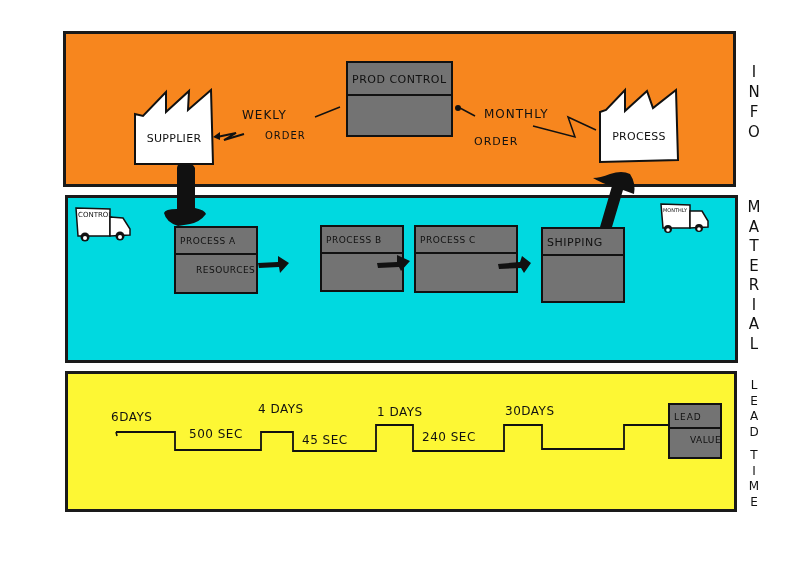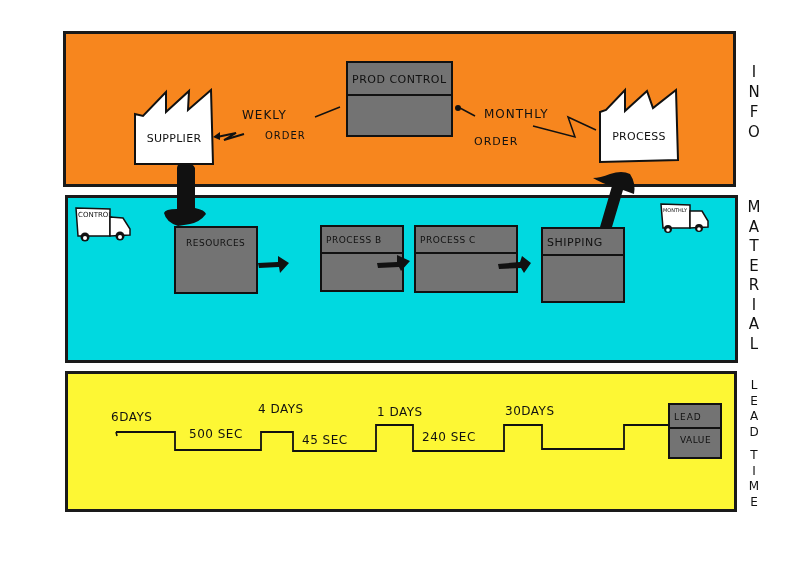--- a/index.html
+++ b/index.html
@@ -13,21 +13,21 @@
   .side-label { position: absolute; font-family: "DejaVu Sans", sans-serif; font-size: 15px;
                 line-height: 20px; width: 20px; text-align: center; color: #111; letter-spacing: 0; }
   .side-info { left: 744px; top: 62px; }
   .side-material { left: 744px; top: 198px; line-height: 19.5px; }
   .side-lead { left: 744px; top: 378px; font-size: 12px; line-height: 15.5px; }
   .side-label span { display: block; }
 
   .box { position: absolute; background: #737373; border: 2px solid #111; box-sizing: border-box; }
   .box .top { border-bottom: 2px solid #111; box-sizing: border-box; font-size: 10px;
               padding: 0 4px; white-space: nowrap; overflow: hidden; }
-  .box .bottom { font-size: 9px; padding: 0 0; white-space: nowrap; margin-left: 10px; }
+  .box .bottom { font-size: 9px; padding: 0 20px; white-space: nowrap; }
 
   .prod-control { left: 346px; top: 61px; width: 107px; height: 76px; }
   .prod-control .top { height: 33px; line-height: 33px; font-size: 11px; letter-spacing: 0.5px; }
 
   .factory { position: absolute; }
   .factory svg { position: absolute; left: 0; top: 0; }
   .factory .label { position: absolute; left: 0; width: 100%; text-align: center; font-size: 11px;
                     letter-spacing: 0.3px; }
   .supplier { left: 133px; top: 88px; width: 82px; height: 78px; }
   .customer { left: 598px; top: 86px; width: 82px; height: 78px; }
@@ -132,20 +132,21 @@
     <path d="M31,10 L43,10 L49,20 L49,26 L31,27 Z" fill="#fff" stroke="#111" stroke-width="1.5"></path>
     <circle cx="9" cy="28" r="4" fill="#111"></circle>
     <circle cx="9" cy="29" r="1.8" fill="#fff"></circle>
     <circle cx="40" cy="27" r="4" fill="#111"></circle>
     <circle cx="40" cy="28" r="1.8" fill="#fff"></circle>
   </svg>
   <div class="t-label">MONTHLY</div>
 </div>
 
 <div class="box process proc-a">
+  <div class="top">PROCESS A</div>
   <div class="bottom">RESOURCES</div>
 </div>
 <div class="box process proc-b">
   <div class="top">PROCESS B</div>
   <div class="bottom"></div>
 </div>
 <div class="box process proc-c">
   <div class="top">PROCESS C</div>
   <div class="bottom"></div>
 </div>

